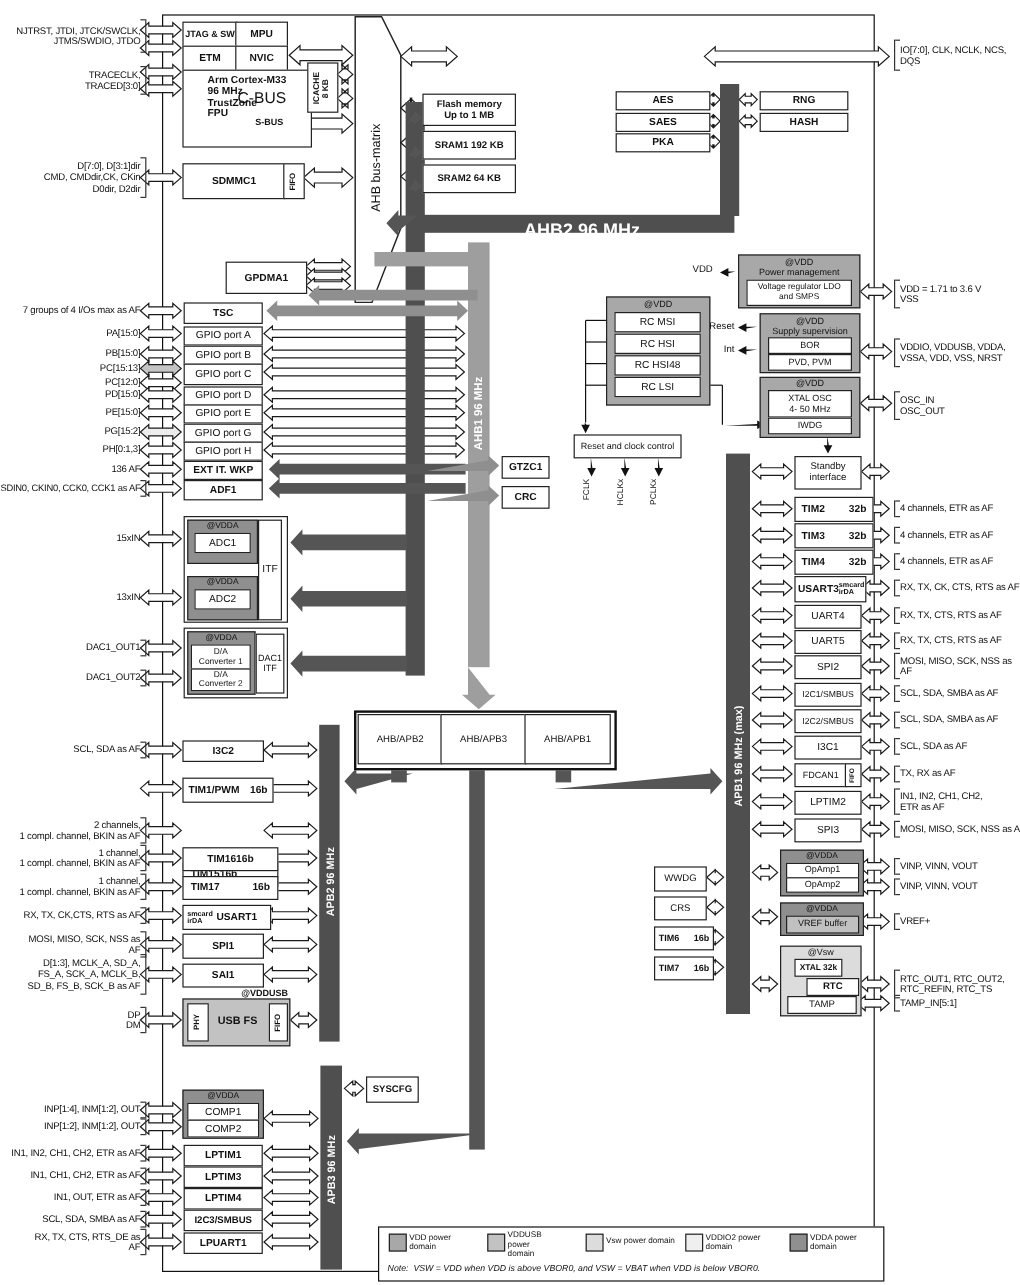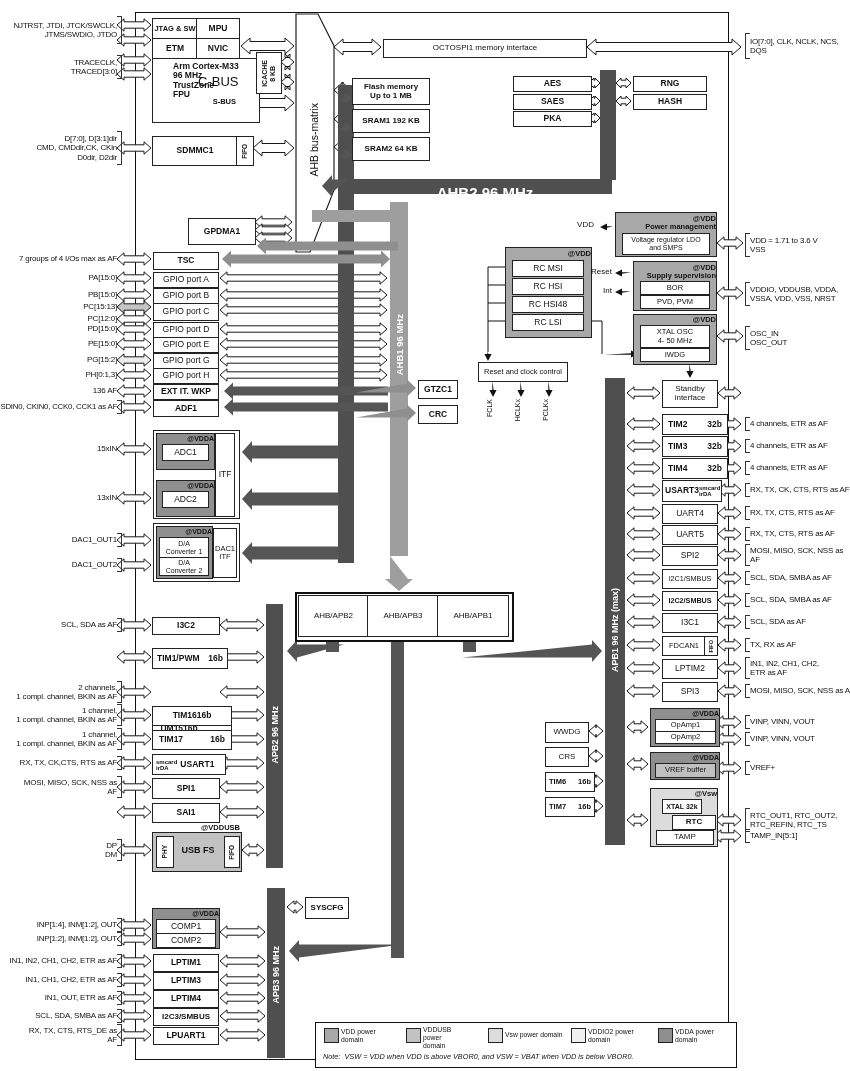--- a/index.html
+++ b/index.html
@@ -3,21 +3,21 @@
 <meta charset="utf-8">
 <style>
   html,body{margin:0;padding:0;background:#fff}
   #canvas{position:relative;width:850px;height:1071px;background:#fff;font-family:"Liberation Sans",sans-serif;color:#111;overflow:hidden}
   #buslayer{position:absolute;left:0;top:0;z-index:1}
   .border{position:absolute;border:1.5px solid #111;z-index:0}
   .b{position:absolute;border:1px solid #222;background:#fff;display:flex;align-items:center;justify-content:center;text-align:center;font-weight:bold;font-size:8.5px;line-height:1.1;z-index:2;white-space:pre-line}
   .nofill{background:none;border:none}
   .cl{position:absolute;border:1px solid #222;z-index:2}
   .vdd{background:#a8a8a8}.vdda{background:#8f8f8f}.vddusb{background:#c2c2c2}.vsw{background:#dcdcdc}.vddio2{background:#efefef}
-  .hd{position:absolute;font-weight:bold;text-align:right;white-space:pre-line;line-height:1.1;font-size:7.5px;z-index:3;width:100%}
+  .hd{position:absolute;font-weight:normal;text-align:center;white-space:pre-line;line-height:1.1;font-size:7.5px;z-index:3;width:100%}
   .pl,.pr{position:absolute;font-size:8px;letter-spacing:-0.2px;line-height:1.18;display:flex;align-items:center;z-index:2;white-space:pre}
   .pl{justify-content:flex-end;text-align:right;padding-right:4px;border-right:1px solid #333}
   .pr{justify-content:flex-start;text-align:left;padding-left:4px;border-left:1px solid #333}
   .pl.nob{border-right:none;padding-right:2px}
   .brk::before,.brk::after{content:"";position:absolute;width:4px;height:1px;background:#333}
   .pl.brk::before{right:0;top:0}.pl.brk::after{right:0;bottom:0}
   .pr.brk::before{left:0;top:0}.pr.brk::after{left:0;bottom:0}
   .rot{writing-mode:vertical-rl;transform:rotate(180deg)}
   .vlab{position:absolute;display:flex;align-items:center;justify-content:center;color:#fff;font-weight:bold;z-index:3;text-align:center}
   .lbl{position:absolute;z-index:3;font-size:8px;line-height:1.1;white-space:pre}
@@ -218,21 +218,20 @@
   <div class="lbl" style="left:198px;top:75px;width:38px;text-align:right;font-size:13px;font-weight:normal">C-BUS</div>
   <div class="lbl" style="left:198px;top:98px;width:38px;text-align:right;font-size:7.5px;font-weight:bold">S-BUS</div>
   <div class="b" style="left:256px;top:52px;width:24px;height:40px;font-size:7px"><span class="rot">ICACHE
 8 KB</span></div>
   <div class="b" style="left:152px;top:136px;width:84px;height:28px">SDMMC1</div>
   <div class="b" style="left:236px;top:136px;width:16px;height:28px;font-size:6.5px"><span class="rot">FIFO</span></div>
   <div class="vlab" style="left:295px;top:80px;width:38px;height:120px;color:#111;font-weight:normal;font-size:10.5px">
       <span class="rot">AHB bus-matrix</span>
     </div>
 
-  <div class="b" style="left:383px;top:39px;width:202px;height:17px;font-size:8px;font-weight:normal">OCTOSPI1 memory interface</div>
   <div class="b" style="left:352px;top:78px;width:76px;height:25px;font-size:8px">Flash memory
 Up to 1 MB</div>
   <div class="b" style="left:352px;top:109px;width:76px;height:22px;font-size:8px">SRAM1 192 KB</div>
   <div class="b" style="left:352px;top:137px;width:76px;height:22px;font-size:8px">SRAM2 64 KB</div>
 
   <div class="b" style="left:513px;top:76px;width:77px;height:14px">AES</div>
   <div class="b" style="left:513px;top:94px;width:77px;height:14px">SAES</div>
   <div class="b" style="left:513px;top:111px;width:77px;height:14px">PKA</div>
   <div class="b" style="left:633px;top:76px;width:72px;height:14px">RNG</div>
   <div class="b" style="left:633px;top:94px;width:72px;height:14px">HASH</div>
@@ -357,21 +356,21 @@
 interface</div>
   <div class="b" style="left:662px;top:414px;width:54px;height:19px;justify-content:space-between;padding:0 5px"><span>TIM2</span><span class="sz">32b</span></div>
   <div class="b" style="left:662px;top:436px;width:54px;height:19px;justify-content:space-between;padding:0 5px"><span>TIM3</span><span class="sz">32b</span></div>
   <div class="b" style="left:662px;top:458px;width:54px;height:19px;justify-content:space-between;padding:0 5px"><span>TIM4</span><span class="sz">32b</span></div>
   <div class="b" style="left:662px;top:480px;width:54px;height:20px;justify-content:space-between;padding:0 2px"><span>USART3</span><span class="tag">smcard
 irDA</span></div>
   <div class="b" style="left:662px;top:504px;width:54px;height:18px;font-weight:normal">UART4</div>
   <div class="b" style="left:662px;top:525px;width:54px;height:18px;font-weight:normal">UART5</div>
   <div class="b" style="left:662px;top:546px;width:54px;height:18px;font-weight:normal">SPI2</div>
   <div class="b" style="left:662px;top:569px;width:54px;height:18px;font-size:7.2px;font-weight:normal">I2C1/SMBUS</div>
-  <div class="b" style="left:662px;top:591px;width:54px;height:18px;font-size:7.2px;font-weight:bold">I2C2/SMBUS</div>
+  <div class="b" style="left:662px;top:591px;width:54px;height:18px;font-size:7.2px;font-weight:normal">I2C2/SMBUS</div>
   <div class="b" style="left:662px;top:613px;width:54px;height:18px;font-weight:normal">I3C1</div>
   <div class="b" style="left:662px;top:636px;width:42px;height:18px;font-size:7.5px;font-weight:normal">FDCAN1</div>
   <div class="b" style="left:704px;top:636px;width:12px;height:18px;font-size:5.5px"><span class="rot">FIFO</span></div>
   <div class="b" style="left:662px;top:659px;width:54px;height:18px;font-weight:normal">LPTIM2</div>
   <div class="b" style="left:662px;top:682px;width:54px;height:18px;font-weight:normal">SPI3</div>
 
   <div class="b" style="left:545px;top:722px;width:42px;height:19px;font-size:8px;font-weight:normal">WWDG</div>
   <div class="b" style="left:545px;top:747px;width:42px;height:18px;font-size:8px;font-weight:normal">CRS</div>
   <div class="b" style="left:545px;top:772px;width:42px;height:18px;justify-content:space-between;padding:0 3px;font-size:7.5px"><span>TIM6</span><span class="sz">16b</span></div>
   <div class="b" style="left:545px;top:797px;width:42px;height:18px;justify-content:space-between;padding:0 3px;font-size:7.5px"><span>TIM7</span><span class="sz">16b</span></div>
@@ -417,20 +416,23 @@
   <div class="pl brk" style="left:40px;top:618px;width:77px;height:14px">SCL, SDA as AF</div>
   <div class="pl brk" style="left:2px;top:681px;width:115px;height:22px">2 channels,
 1 compl. channel, BKIN as AF</div>
   <div class="pl brk" style="left:2px;top:704px;width:115px;height:22px">1 channel,
 1 compl. channel, BKIN as AF</div>
   <div class="pl brk" style="left:2px;top:728px;width:115px;height:22px">1 channel,
 1 compl. channel, BKIN as AF</div>
   <div class="pl brk" style="left:2px;top:756px;width:115px;height:14px">RX, TX, CK,CTS, RTS as AF</div>
   <div class="pl brk" style="left:2px;top:776px;width:115px;height:22px">MOSI, MISO, SCK, NSS as
 AF</div>
+  <div class="pl brk" style="left:2px;top:795px;width:115px;height:34px">D[1:3], MCLK_A, SD_A,
+FS_A, SCK_A, MCLK_B,
+SD_B, FS_B, SCK_B as AF</div>
   <div class="pl brk" style="left:75px;top:839px;width:42px;height:22px">DP
 DM</div>
   <div class="pl brk" style="left:10px;top:918px;width:107px;height:14px">INP[1:4], INM[1:2], OUT</div>
   <div class="pl brk" style="left:10px;top:932px;width:107px;height:14px">INP[1:2], INM[1:2], OUT</div>
   <div class="pl brk" style="left:2px;top:954px;width:115px;height:14px">IN1, IN2, CH1, CH2, ETR as AF</div>
   <div class="pl brk" style="left:10px;top:973px;width:107px;height:14px">IN1, CH1, CH2, ETR as AF</div>
   <div class="pl brk" style="left:20px;top:991px;width:97px;height:14px">IN1, OUT, ETR as AF</div>
   <div class="pl brk" style="left:10px;top:1009px;width:107px;height:14px">SCL, SDA, SMBA as AF</div>
   <div class="pl brk" style="left:2px;top:1024px;width:115px;height:22px">RX, TX, CTS, RTS_DE as
 AF</div>

